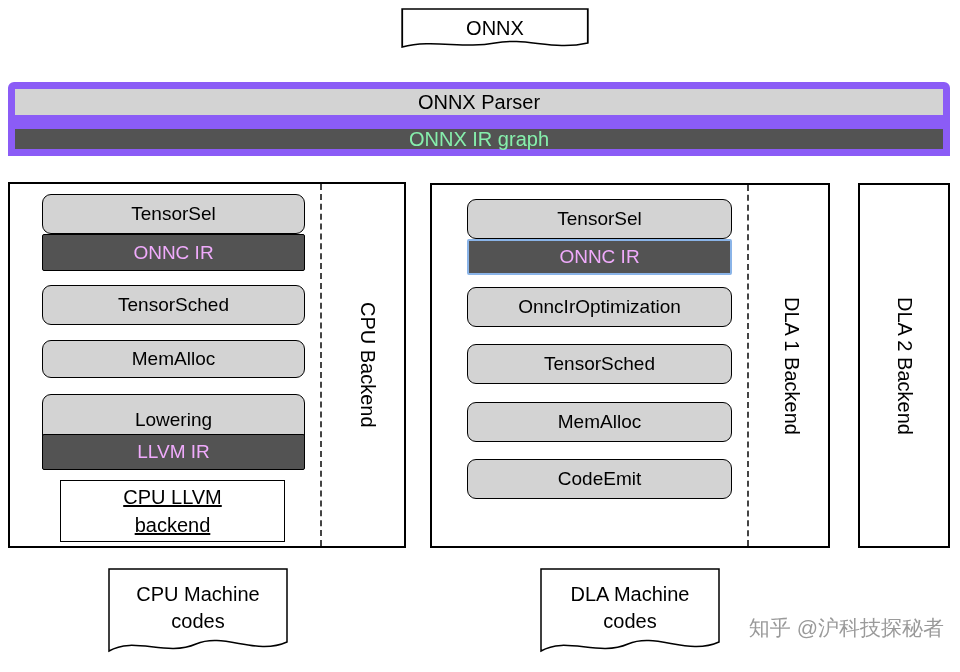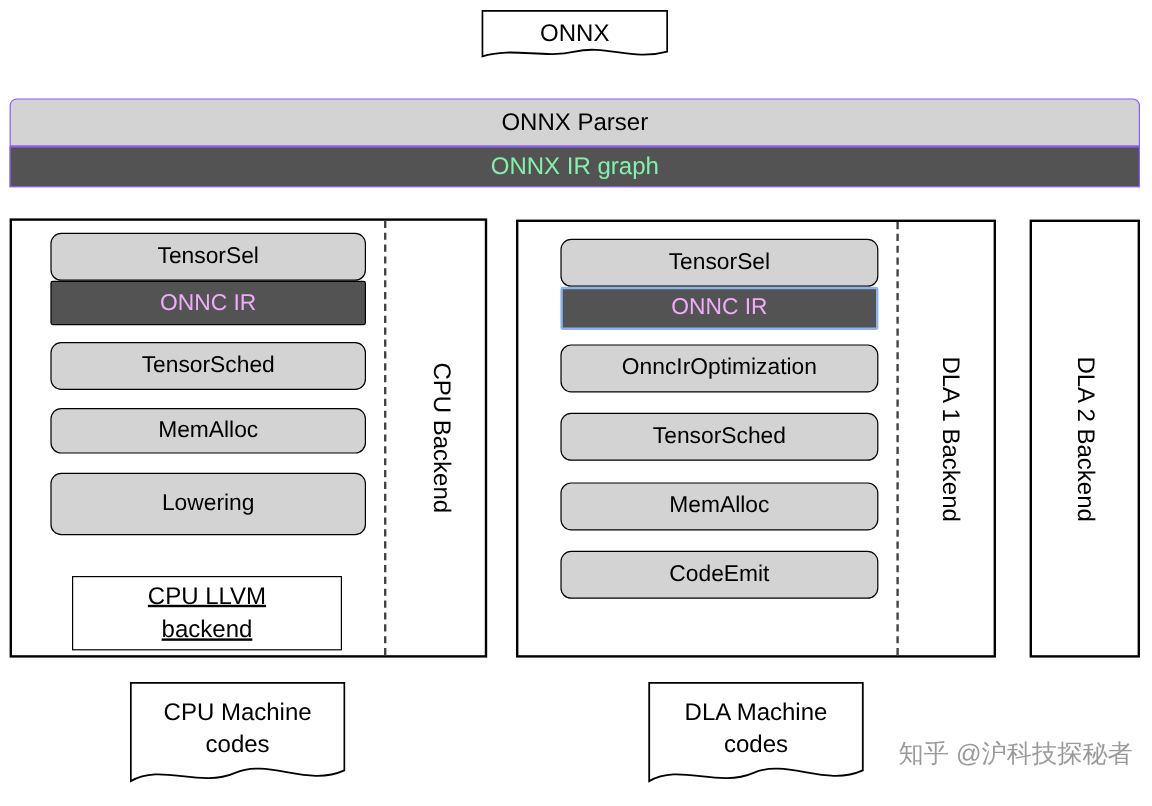--- a/index.html
+++ b/index.html
@@ -17,21 +17,21 @@
   .doc svg { position:absolute; left:0; top:0; width:100%; height:100%; }
   .doc-label {
     position:relative; text-align:center;
     font-size:20px; line-height:1.35;
     white-space:pre-line;
   }
 
   
   .bar {
     position:absolute; display:flex; align-items:center; justify-content:center;
-    font-size:20px; border:1px solid #8b5cf6;
+    font-size:20px; border:7px solid #8b5cf6;
   }
   .light-bar { background:var(--light,#d3d3d3); border-radius:6px 6px 0 0; }
   .dark-bar  { background:var(--dark,#535353); color:#86efac; }
 
   
   .panel {
     position:absolute; background:#fff; border:2px solid #000;
   }
 
   
@@ -65,36 +65,37 @@
   }
 
   .watermark {
     position:absolute;
     color:#9a9a9a; font-size:21px;text-align:right;
   }
 </style>
 </head>
 <body>
 
-<div class="doc" style="left:401px; top:8px; width:156px; height:46px;">
+<div class="doc" style="left:401px; top:8px; width:188px; height:46px;">
   <svg viewBox="0 0 156 46" preserveAspectRatio="none">
     <path d="M1 1 H155 V35 C126 43 104 29 78 35 C52 41 26 31 1 39 Z" fill="#ffffff" stroke="#000000" stroke-width="1.5"></path>
   </svg>
   <div class="doc-label" style="padding-top:7px;">ONNX</div>
 </div>
 
 <div class="bar light-bar" style="left:8px; top:82px; width:942px; height:40px;">ONNX Parser</div>
 <div class="bar dark-bar" style="left:8px; top:122px; width:942px; height:34px;">ONNX IR graph</div>
 
 <div class="panel cpu" style="left:8px; top:182px; width:398px; height:366px;">
   <div class="stage light" style="top:10px;  height:40px;">TensorSel</div>
   <div class="stage dark" style="top:50px;  height:37px;">ONNC IR</div>
   <div class="stage light" style="top:101px; height:40px;">TensorSched</div>
   <div class="stage light" style="top:156px; height:38px;">MemAlloc</div>
   <div class="stage light" style="top:210px; height:52px;">Lowering</div>
+  <div class="stage dark" style="top:250px; height:36px;">LLVM IR</div>
   <div class="llvm-box" style="left:50px; top:296px; width:225px; height:62px;text-decoration:underline;">CPU LLVM
 backend</div>
   <div class="divider" style="left:310px;"></div>
   <div class="vlabel" style="left:318px; width:78px;">CPU Backend</div>
 </div>
 
 <div class="panel dla1" style="left:430px; top:183px; width:400px; height:365px;">
   <div class="stage light" style="top:14px;  height:40px;">TensorSel</div>
   <div class="stage dark highlight" style="top:54px;  height:36px;">ONNC IR</div>
   <div class="stage light" style="top:102px; height:40px;">OnncIrOptimization</div>

